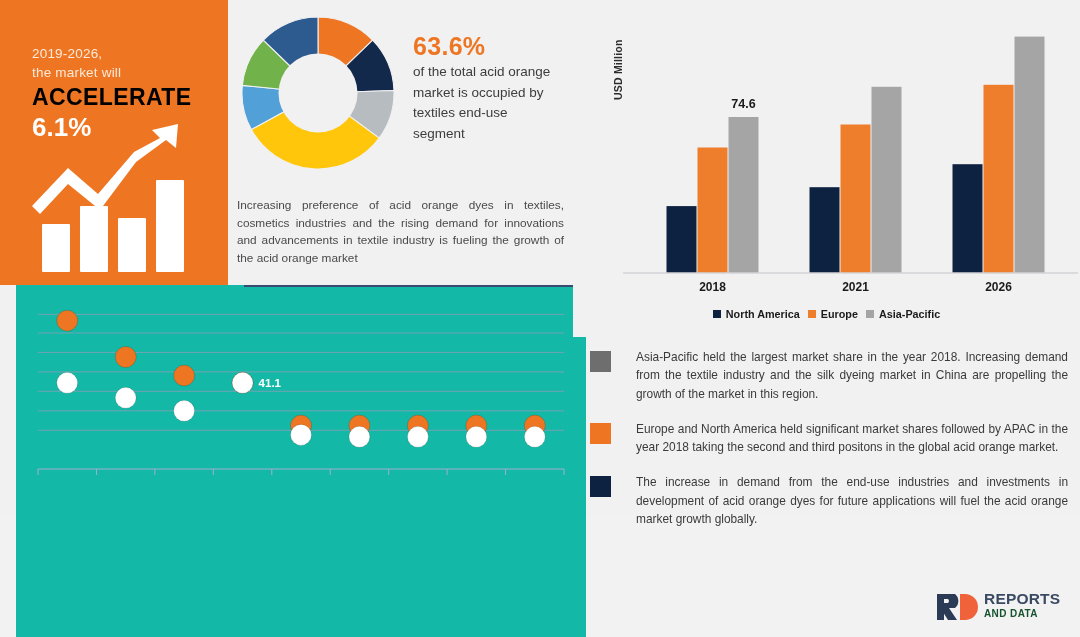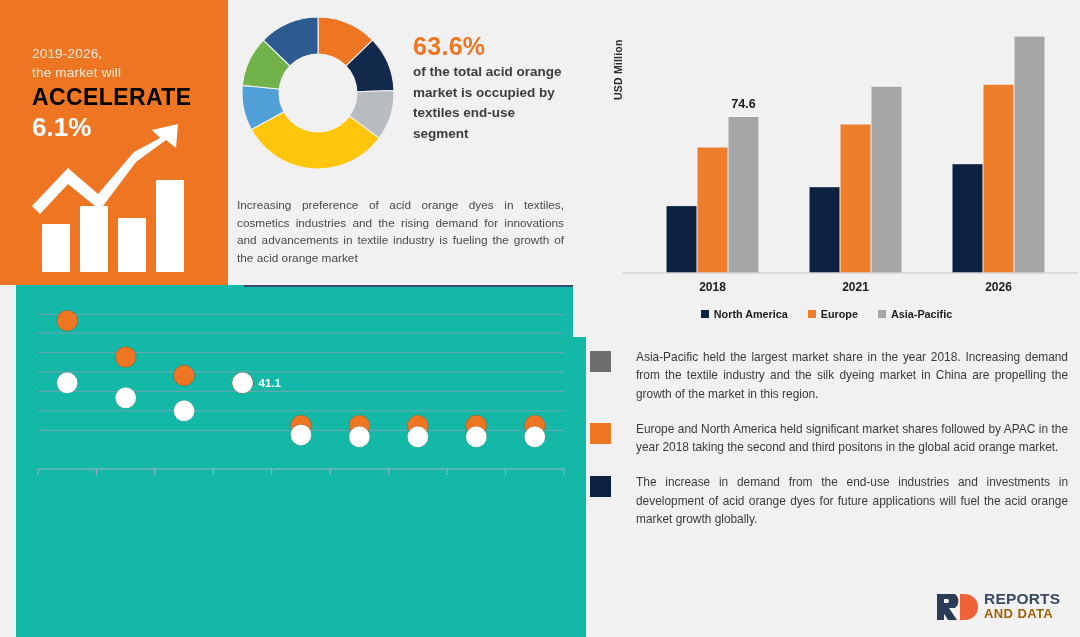--- a/index.html
+++ b/index.html
@@ -22,21 +22,21 @@
   .cagr-big { font-size: 23px; font-weight: bold; line-height: 30px; letter-spacing: .4px; color:#000000; }
   .cagr-l4 { font-size: 13.5px; line-height: 20px; color: #fde9d9; }
   .cagr-pct { font-size: 26px; font-weight: bold; line-height: 30px; color:#fff; }
   #growth-art { position: absolute; left: 28px; top: 118px; width: 190px; height: 160px; }
 
   
   #donut-panel { position: absolute; left: 228px; top: 0; width: 345px; height: 285px; background: #f1f1f2; padding-left: 20px; }
   #donut { position: absolute; left: 14px; top: 17px; width: 152px; height: 152px; }
   #pct-block { position: absolute; left: 185px; top: 30px; width: 150px; }
   #pct-value { font-size: 25px; font-weight: bold; color: #ee7623; line-height: 32px; letter-spacing: .3px;}
-  #pct-desc { font-size: 13.5px; font-weight: bold; color: #3d3d3d; line-height: 20.5px; }
+  #pct-desc { font-size: 13.5px; font-weight: normal; color: #3d3d3d; line-height: 20.5px; }
   #donut-para {
     position: absolute; left: 9px; top: 197px; width: 327px;
     font-size: 11.8px; line-height: 17.5px; color: #4a4a4a;
     text-align: justify;
   }
 
   
   #navy-panel {
     position: absolute; left: 16px; top: 285px; width: 570px; height: 352px;
     background: #14b8a6; overflow: hidden;
@@ -47,37 +47,37 @@
   
   #bar-panel { position: absolute; left: 573px; top: 0; width: 507px; height: 337px; background: #f1f1f2; }
   #ylabel {
     position: absolute; left: 612px; top: 100px;
     transform: rotate(-90deg); transform-origin: left top;
     font-size: 10.5px; font-weight: bold; color: #2c2c2c; letter-spacing: .2px;
     white-space: nowrap;
   }
   #bar-svg { position: absolute; left: 573px; top: 0; width: 507px; height: 300px; }
   #bar-legend { position: absolute; left: 573px; top: 308px; width: 507px;
-    display: flex; justify-content: center; align-items: center; gap: 20px; }
+    display: flex; justify-content: center; align-items: center; gap: 8px; }
   .blg { display: flex; align-items: center; gap: 5px; font-size: 10.8px; font-weight: bold; color: #1b1b1b; }
   .blg-sq { width: 8px; height: 8px; }
 
   
   #right-bullets { position: absolute; left: 590px; top: 348px; width: 478px; }
   .rb-row { display: flex; margin-bottom: 17px; align-items: flex-start; }
   .rb-sq { width: 21px; height: 21px; flex: 0 0 21px; margin-top: 3px; }
   .rb-text { flex: 1; margin-left: 25px; font-size: 11.9px; line-height: 18.3px;
     color: #3b3b3b; text-align: justify; }
 
   
   #logo { position: absolute; left: 935px; top: 588px; width: 135px; height: 42px; }
   #logo-mark { position: absolute; left: 0; top: 4px; width: 46px; height: 30px; }
   #logo-words { position: absolute; left: 49px; top: 3px; }
   #logo-l1 { font-size: 15.5px; font-weight: bold; color: #3b4a63; letter-spacing: .2px; line-height: 16px; }
-  #logo-l2 { font-size: 13px; font-weight: bold; color: #a16207; letter-spacing: .4px; line-height: 14px; }
+  #logo-l2 { font-size: 10px; font-weight: bold; color: #14532d; letter-spacing: .4px; line-height: 14px; }
 </style>
 </head>
 <body>
 
 <div id="root">
 
   <div id="cagr-panel">
     <div id="cagr-text">
       <div class="cagr-l1">2019-2026,</div>
       <div class="cagr-l2">the market will</div>

